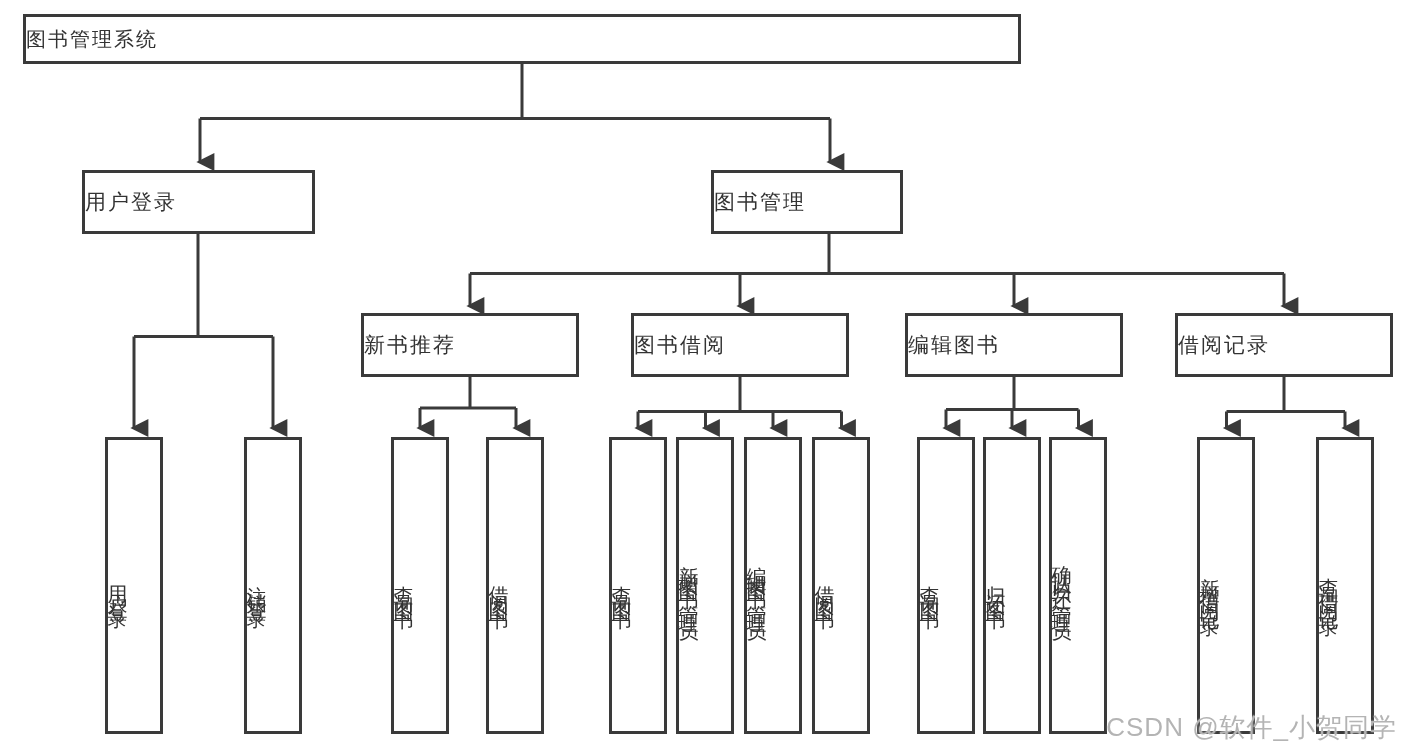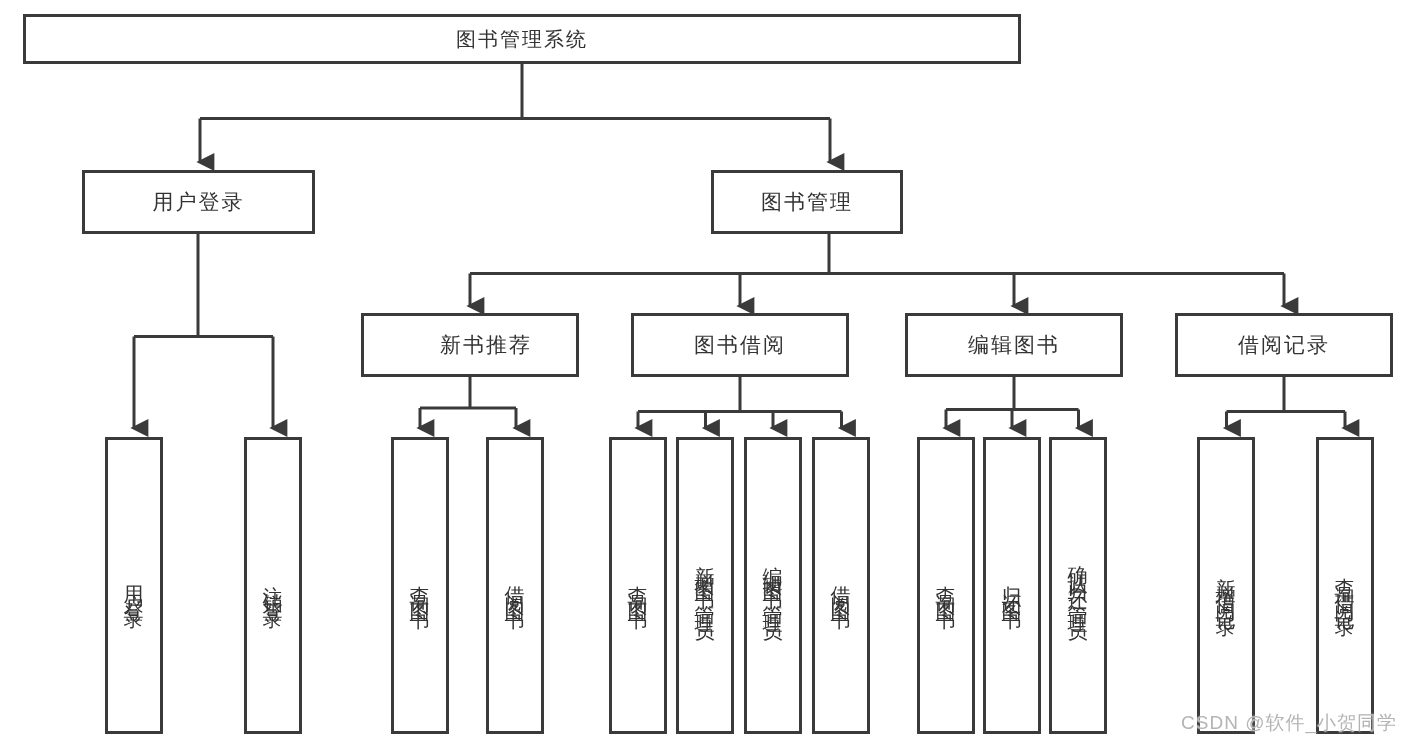--- a/index.html
+++ b/index.html
@@ -25,41 +25,41 @@
     pointer-events: none;
   }
   .conn { stroke: var(--line); stroke-width: 3; fill: none; }
   .arrowhead { fill: var(--line); stroke: none; }
   .node {
     position: absolute;
     background: var(--background);
     border: 3px solid var(--line);
     display: flex;
     align-items: center;
-    justify-content: center;
+    justify-content: flex-start;
     color: var(--text);
   }
   .node.h { font-size: 21px; letter-spacing: 2px; }
   .node.root { font-size: 20px; }
   .lvl { top: 313px; width: 218px; height: 64px; }
   .lvl2 { top: 170px; height: 64px; }
   .leaf { top: 437px; width: 58px; height: 297px; }
   .leaf .vtext {
     writing-mode: vertical-rl;
     text-orientation: mixed;
     font-size: 20px;
     letter-spacing: 8px;
     line-height: 1;
     white-space: nowrap;
   }
   .watermark {
     position: absolute;
     top: 710px;
     right: 8px;
-    font-size: 19px;
+    font-size: 26px;
     letter-spacing: 1px;
     color: var(--watermark);
     text-shadow: 0 0 2px #ffffff;
     z-index: 5;
     white-space: nowrap;
   }
 </style>
 </head>
 <body>
 
@@ -110,21 +110,21 @@
     <span>图书管理系统</span>
   </div>
 
   <div class="node h lvl2" style="left:82px; width:233px;">
     <span>用户登录</span>
   </div>
   <div class="node h lvl2" style="left:711px; width:192px;">
     <span>图书管理</span>
   </div>
 
-  <div class="node h lvl" style="left:361px;padding-left:32px;">
+  <div class="node h lvl" style="left:361px;">
     <span>新书推荐</span>
   </div>
   <div class="node h lvl" style="left:631px;">
     <span>图书借阅</span>
   </div>
   <div class="node h lvl" style="left:905px;">
     <span>编辑图书</span>
   </div>
   <div class="node h lvl" style="left:1175px;">
     <span>借阅记录</span>

